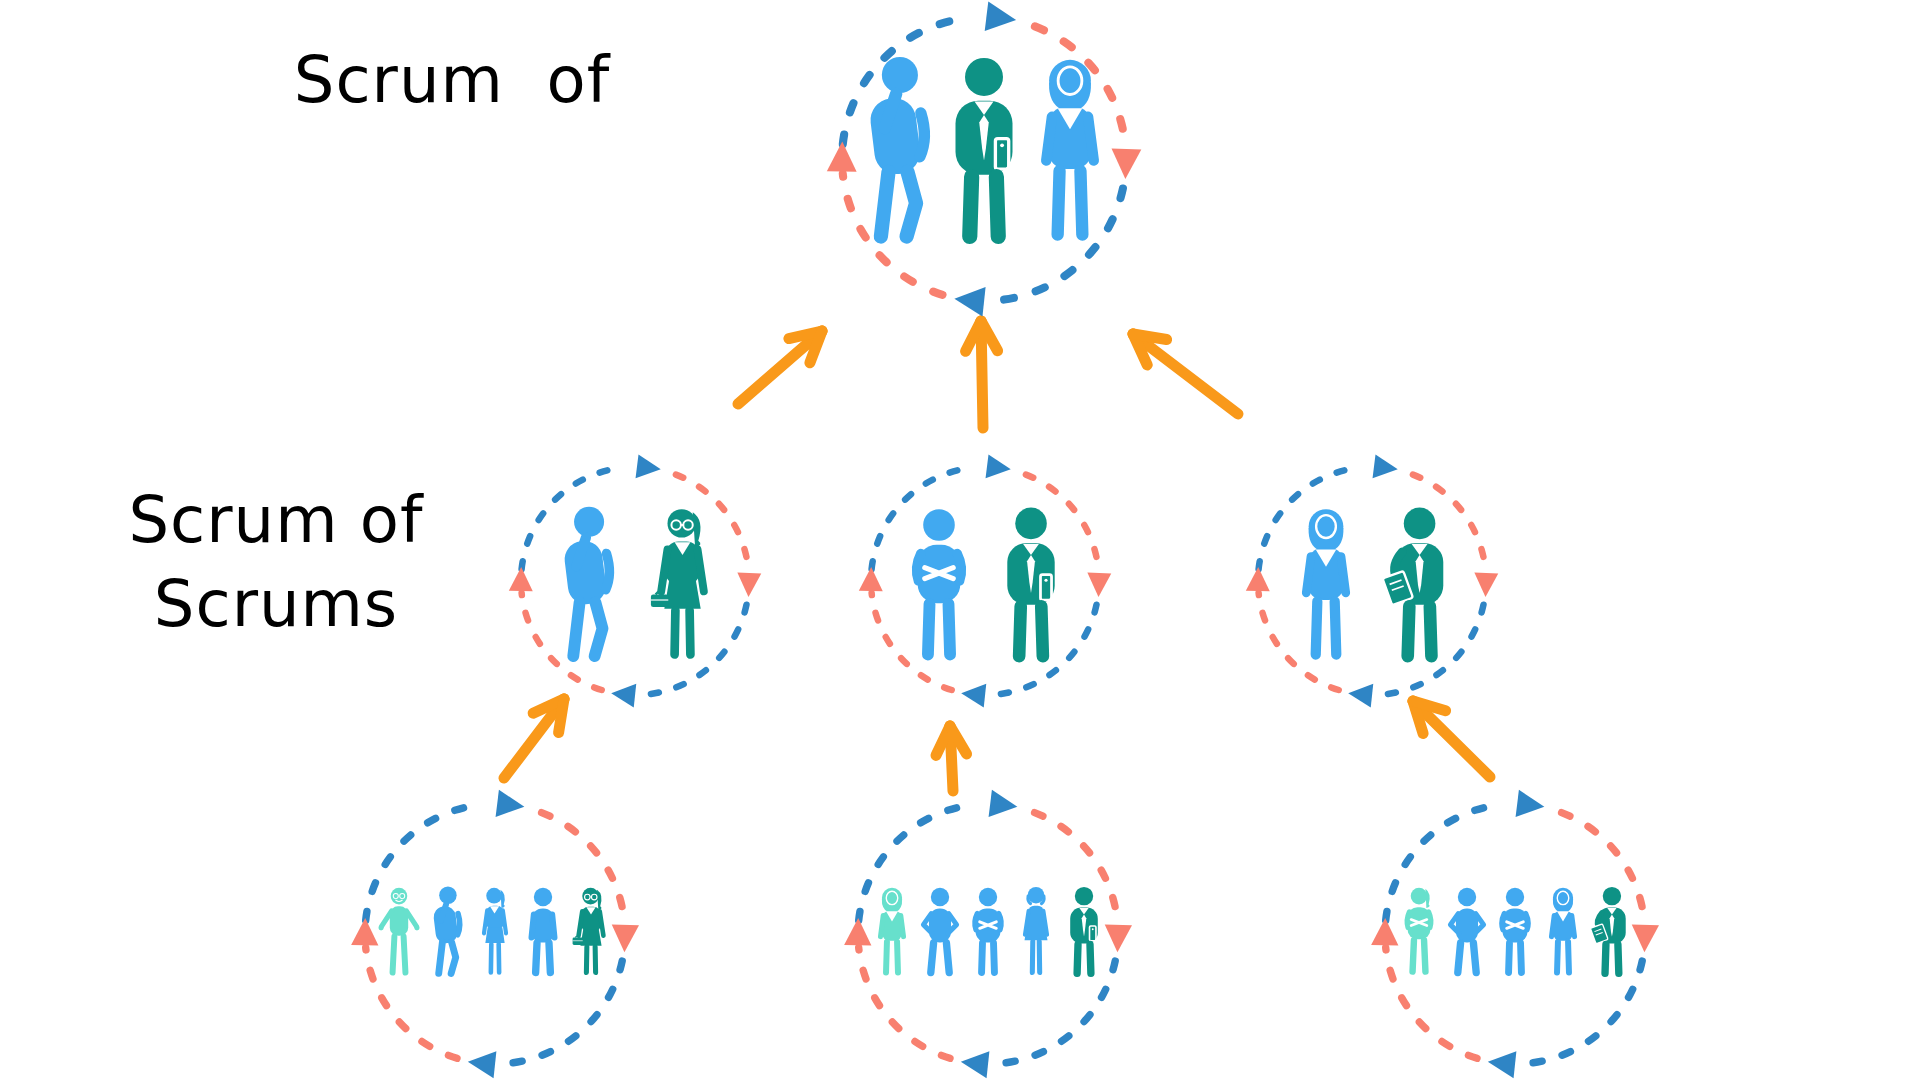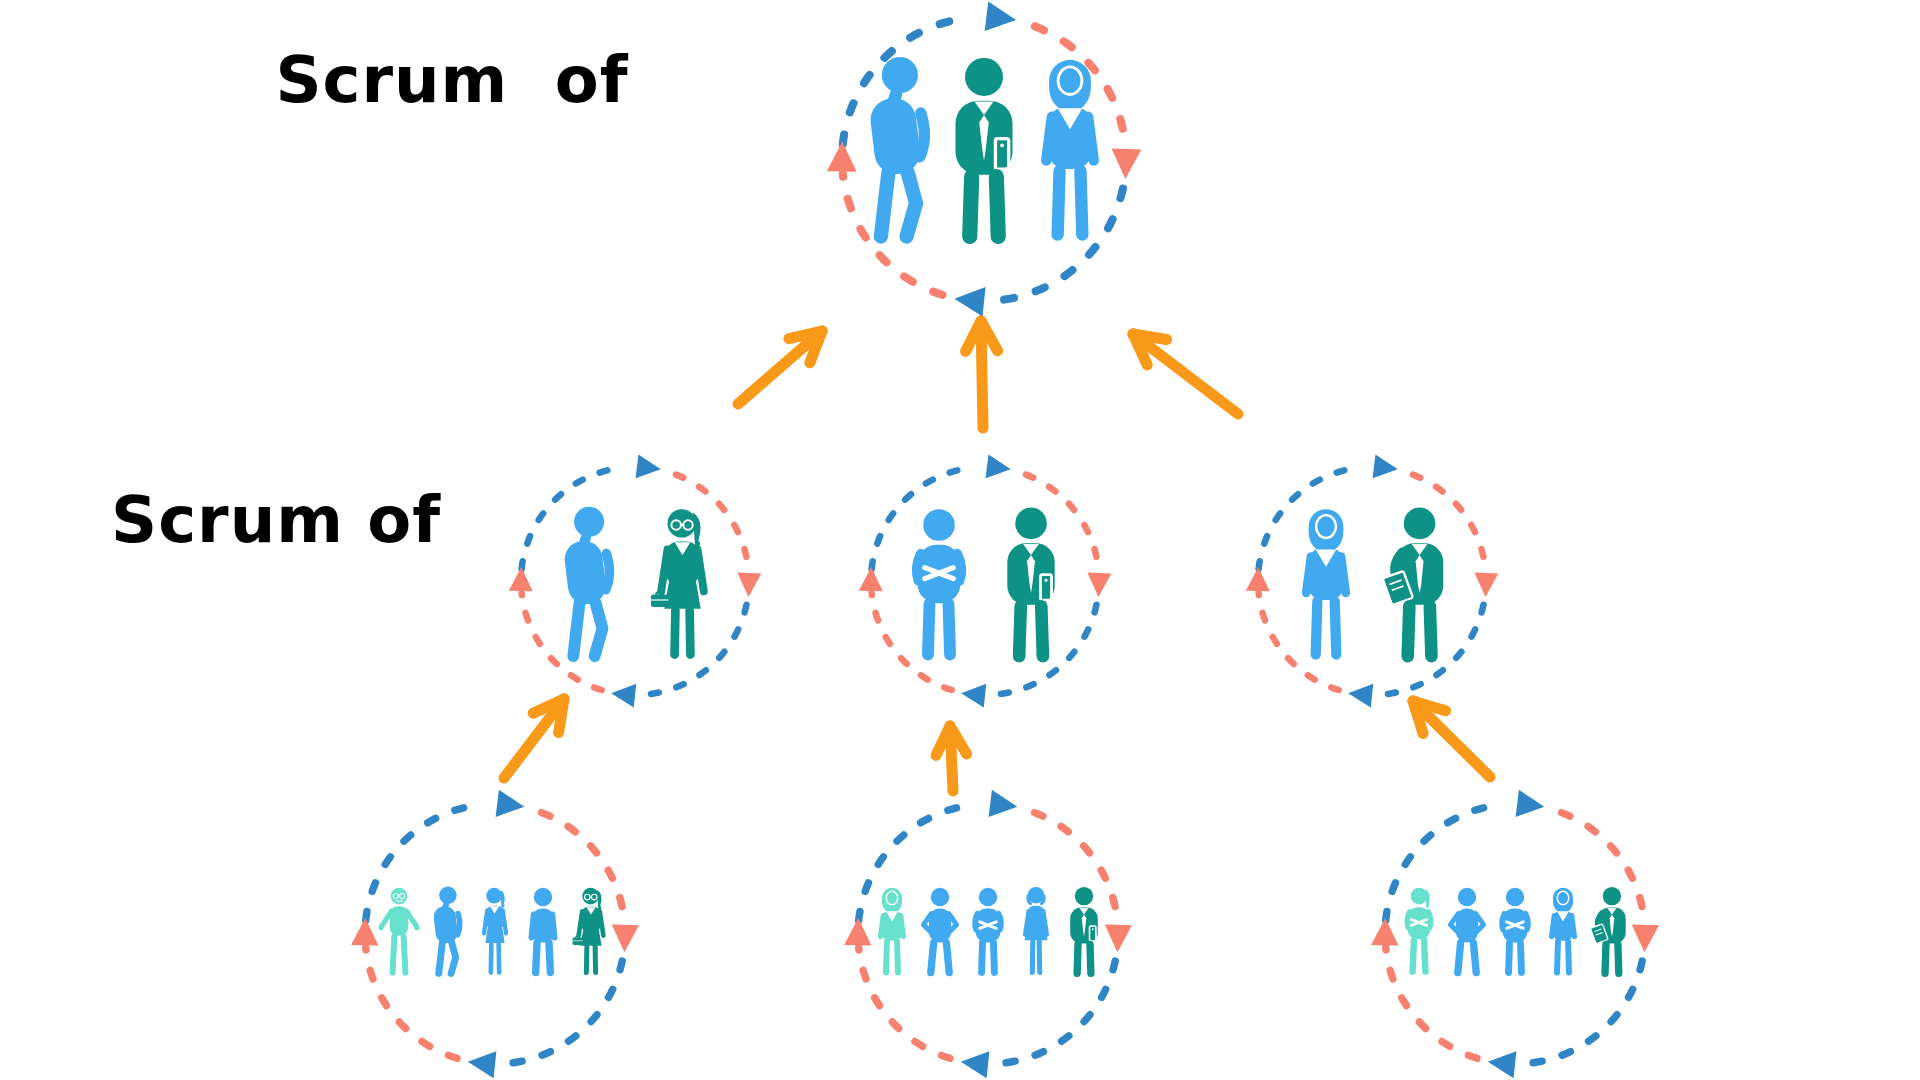--- a/index.html
+++ b/index.html
@@ -1,35 +1,36 @@
 <!DOCTYPE html>
 <html><head>
 <meta charset="utf-8">
 <style>
   html,body{margin:0;padding:0;background:#fff;}
   .stage{position:relative;width:1920px;height:1080px;overflow:hidden;background:#fff;
          font-family:"DejaVu Sans","Liberation Sans",sans-serif;}
   .stage svg#diagram{position:absolute;left:0;top:0;}
   .diagram-label{position:absolute;transform:translateX(-50%);text-align:center;
-      color:#000;font-weight:700;font-size:64px;line-height:1.32;letter-spacing:1px;}
+      color:#000;font-weight:400;font-size:64px;line-height:1.32;letter-spacing:1px;}
   .diagram-label div{white-space:pre;}
   #label-top{left:452px;top:38px;}
   #label-mid{left:276px;top:478px;}
 </style>
 </head>
 <body>
 
 <div class="stage">
 
   <div class="diagram-label" id="label-top">
     <div>Scrum  of</div>
   </div>
 
   <div class="diagram-label" id="label-mid">
     <div>Scrum of</div>
+    <div>Scrums</div>
   </div>
 
   <svg id="diagram" width="1920" height="1080" viewBox="0 0 1920 1080">
     <defs>
       <symbol id="fig-standing-man" viewBox="0 0 100 200">
         <circle cx="50" cy="24" r="20" fill="currentColor"></circle>
         <rect x="24" y="49" width="52" height="74" rx="25" fill="currentColor"></rect>
         <path d="M30 62 L25 112 M70 62 L75 112" stroke="currentColor" stroke-width="13" stroke-linecap="round" fill="none"></path>
         <path d="M37 124 L34 188 M63 124 L66 188" stroke="currentColor" stroke-width="16" stroke-linecap="round" fill="none"></path>
       </symbol>

